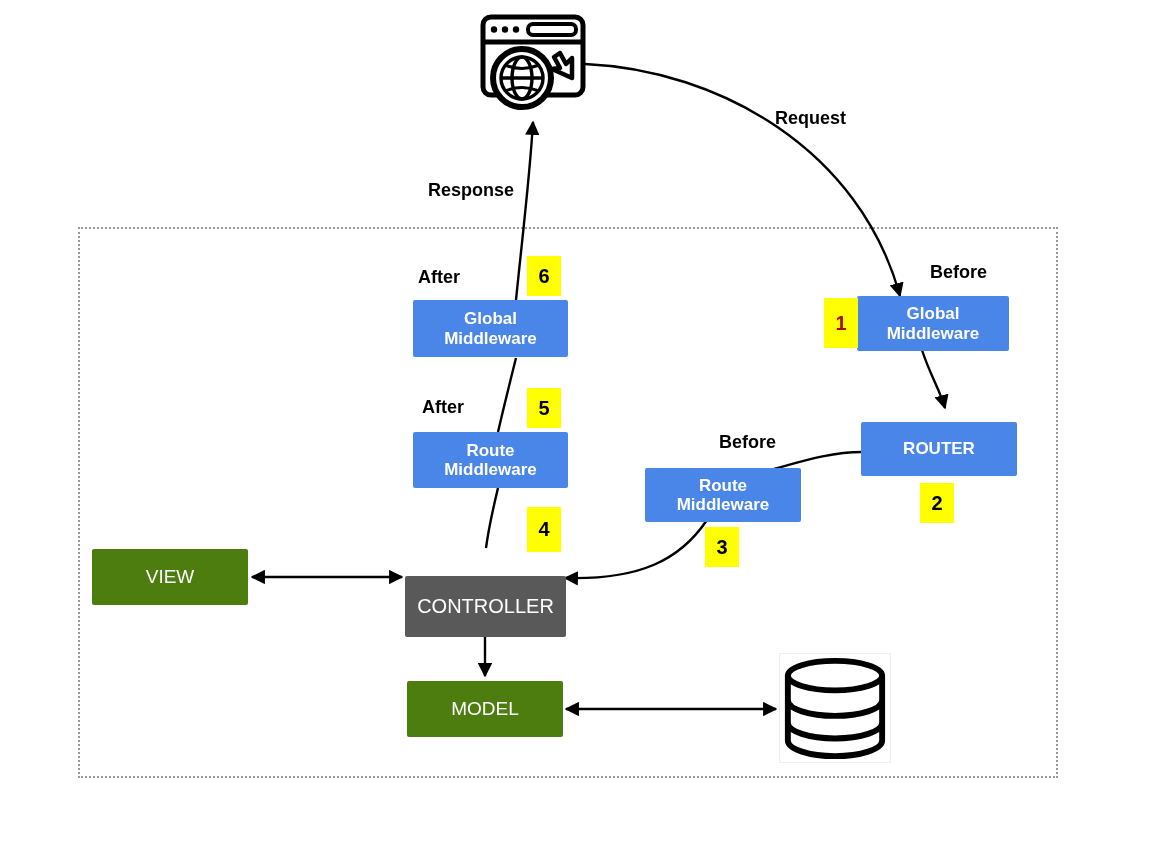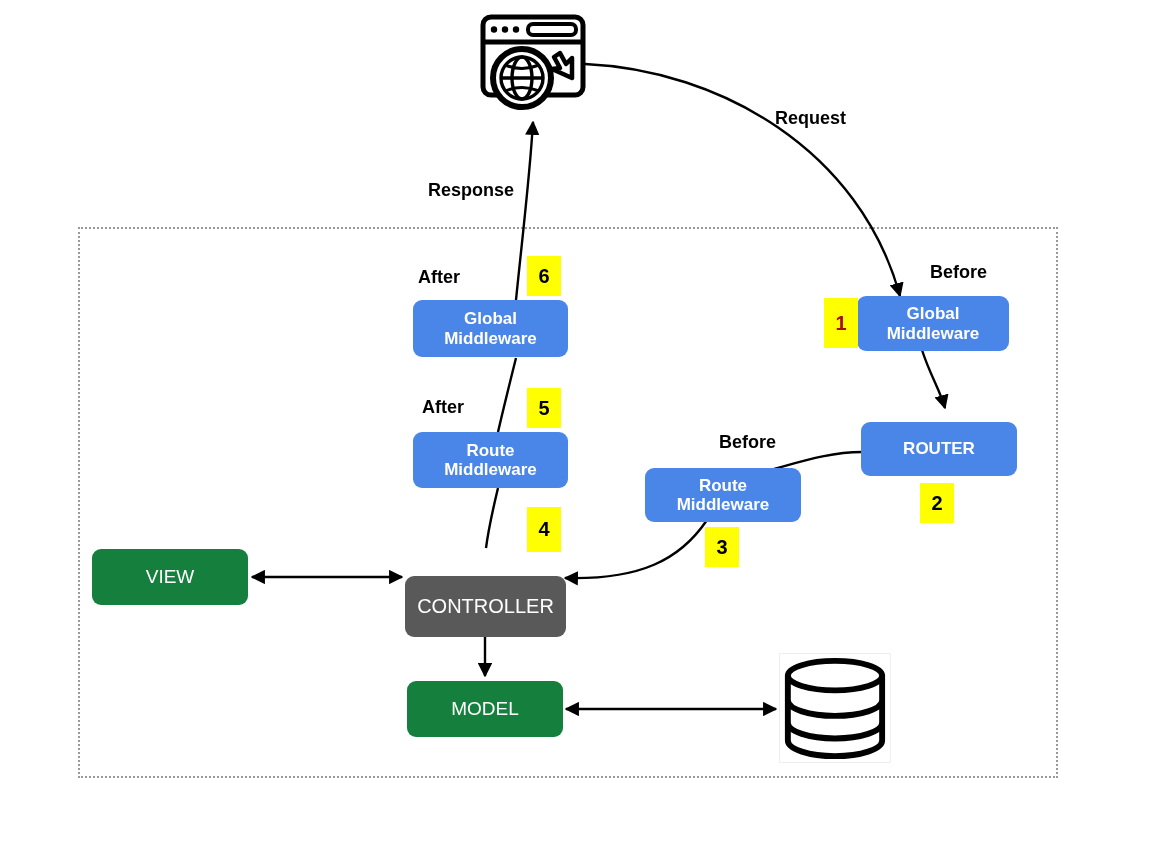--- a/index.html
+++ b/index.html
@@ -33,38 +33,38 @@
     border: 2px dotted #999999;
     box-sizing: border-box;
   }
   .node {
     position: absolute;
     box-sizing: border-box;
     display: flex;
     align-items: center;
     justify-content: center;
     text-align: center;
-    border-radius: 9px;
+    border-radius: 2px;
     line-height: 1.12;
   }
   .node.blue {
     background: #4a86e8;
     color: #ffffff;
     font-weight: bold;
     font-size: 17px;
   }
   .node.darkgray {
     background: #595959;
     color: #ffffff;
     font-weight: normal;
     font-size: 20px;
     margin-top: 29px;
   }
   .node.lightgray {
-    background: #15803d;
+    background: #4d7c0f;
     color: #ffffff;
     font-weight: normal;
     font-size: 19px;
   }
   .badge {
     position: absolute;
     background: #ffff00;
     color: #000000;
     font-weight: bold;
     font-size: 20px;

